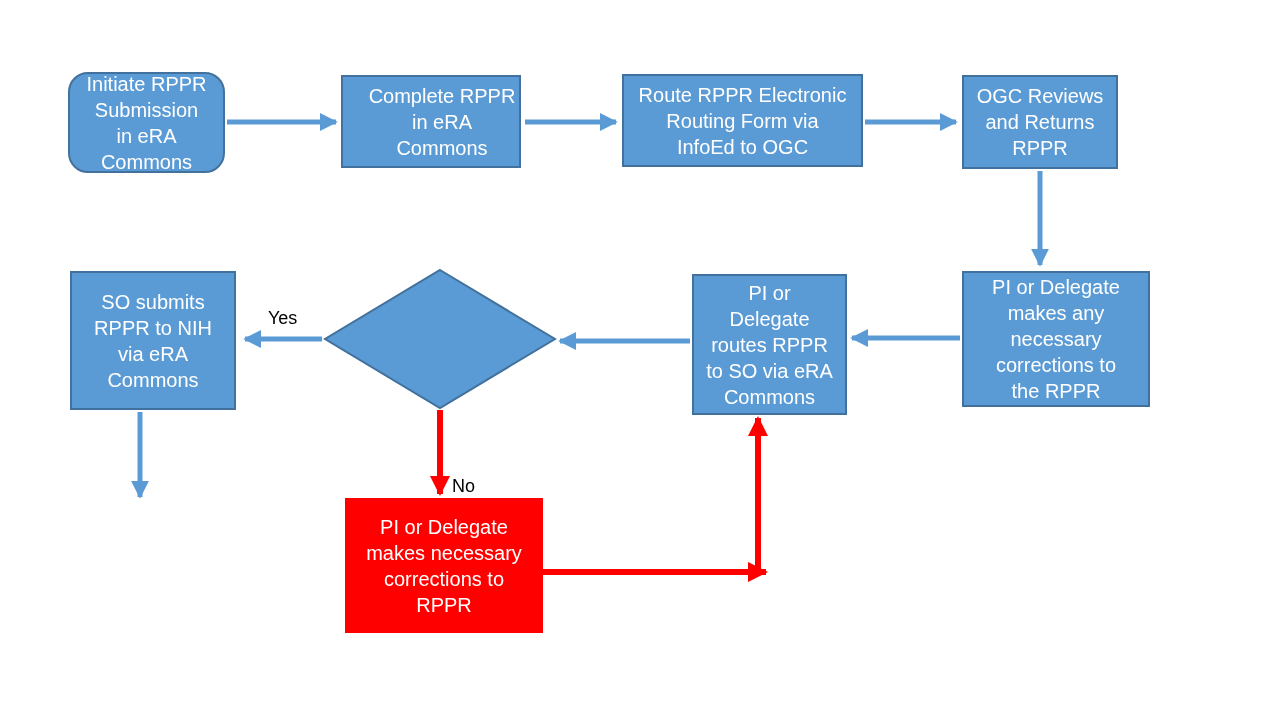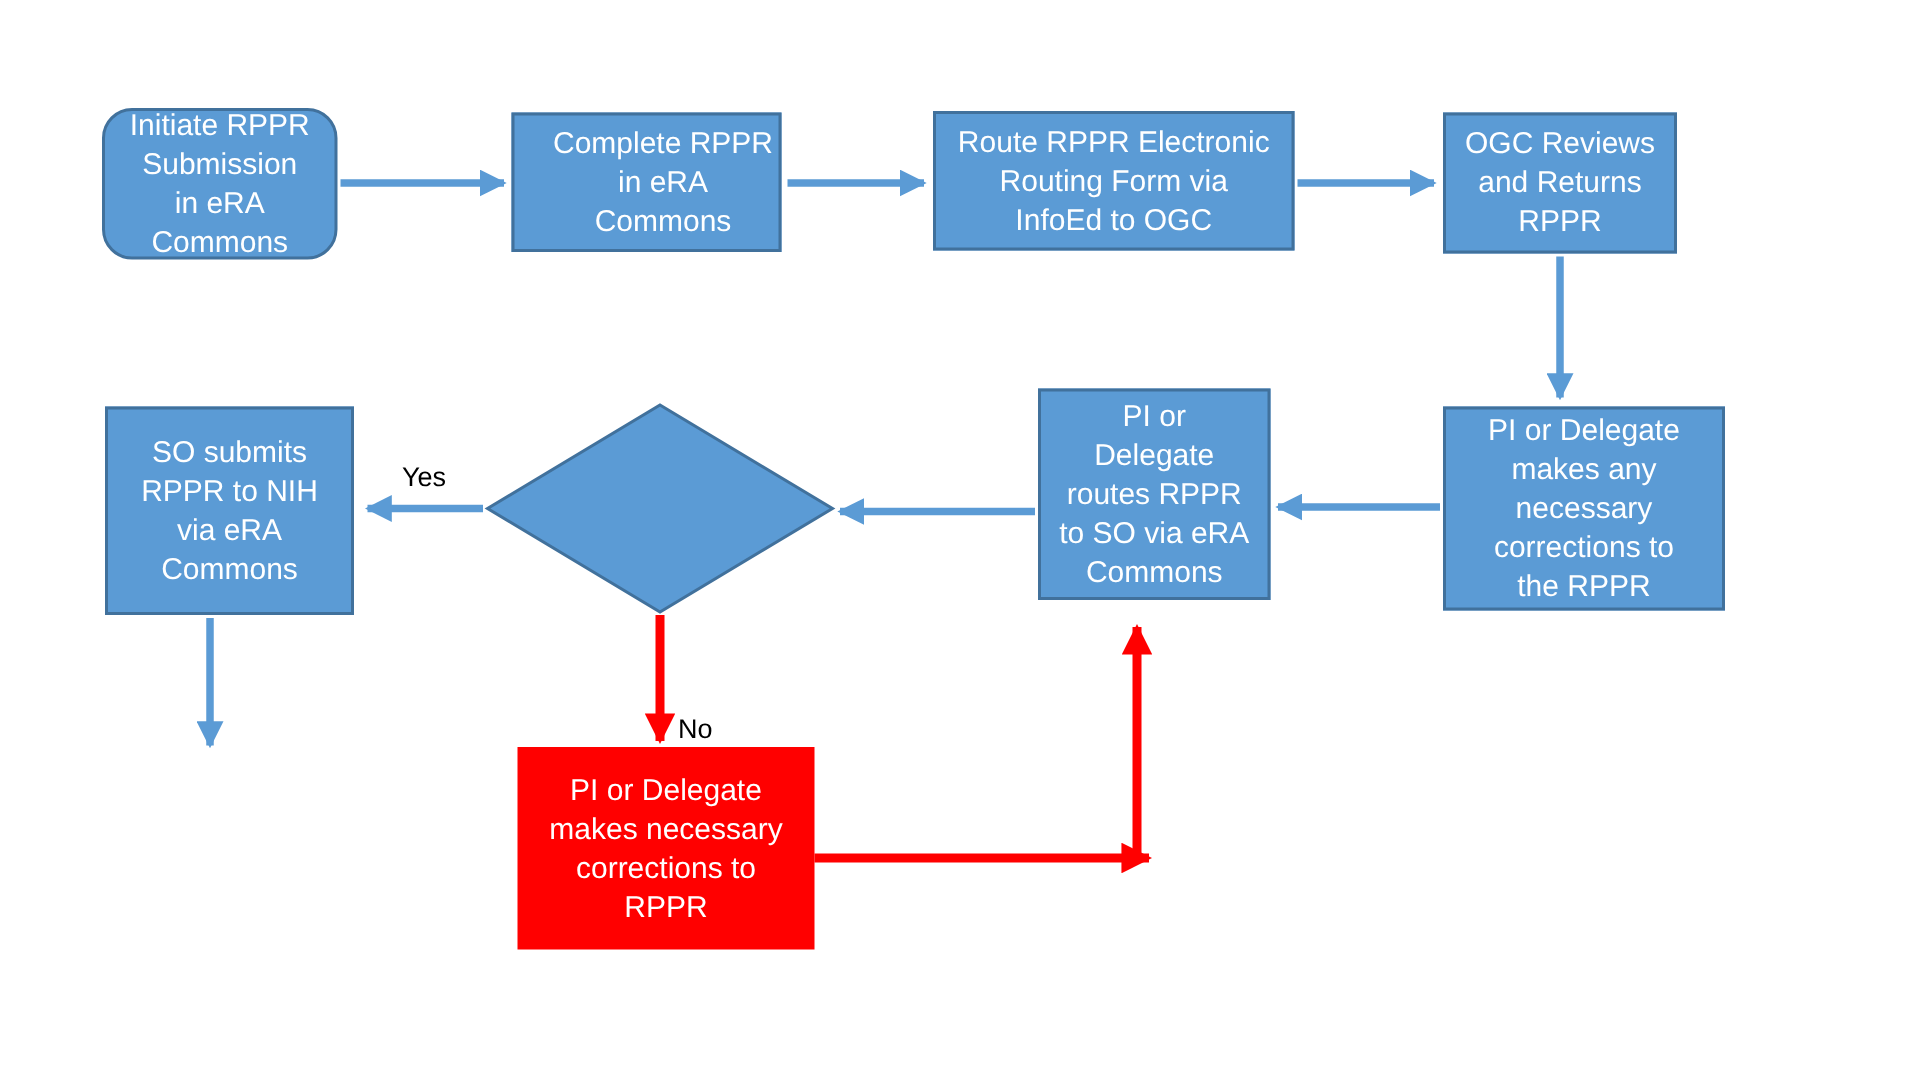--- a/index.html
+++ b/index.html
@@ -127,21 +127,21 @@
   </div>
 
   <div class="node" style="left:962px; top:271px; width:188px; height:136px;">
     <span>PI or Delegate
 makes any
 necessary
 corrections to
 the RPPR</span>
   </div>
 
-  <div class="node" style="left:692px; top:259px; width:155px; height:141px;">
+  <div class="node" style="left:692px; top:274px; width:155px; height:141px;">
     <span>PI or
 Delegate
 routes RPPR
 to SO via eRA
 Commons</span>
   </div>
 
 
   <div class="node" style="left:70px; top:271px; width:166px; height:139px;">
     <span>SO submits

